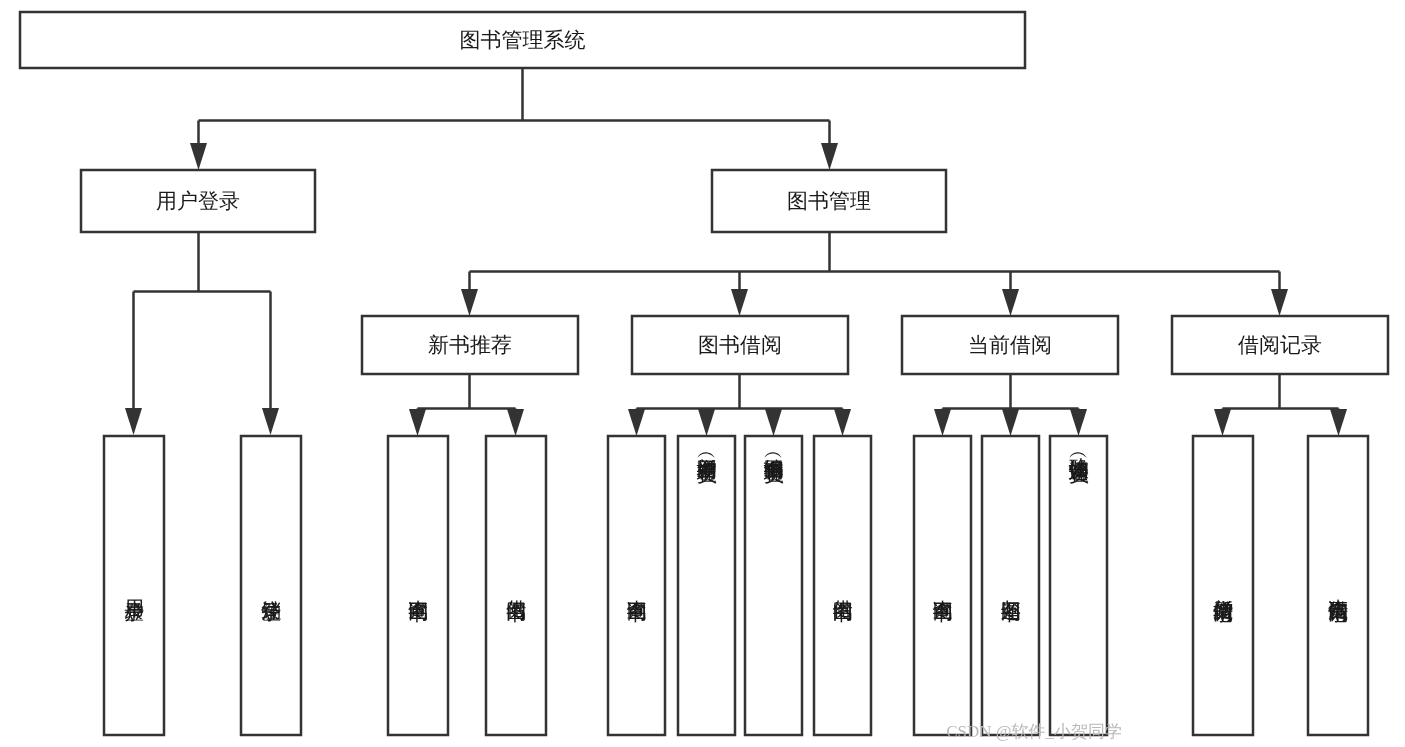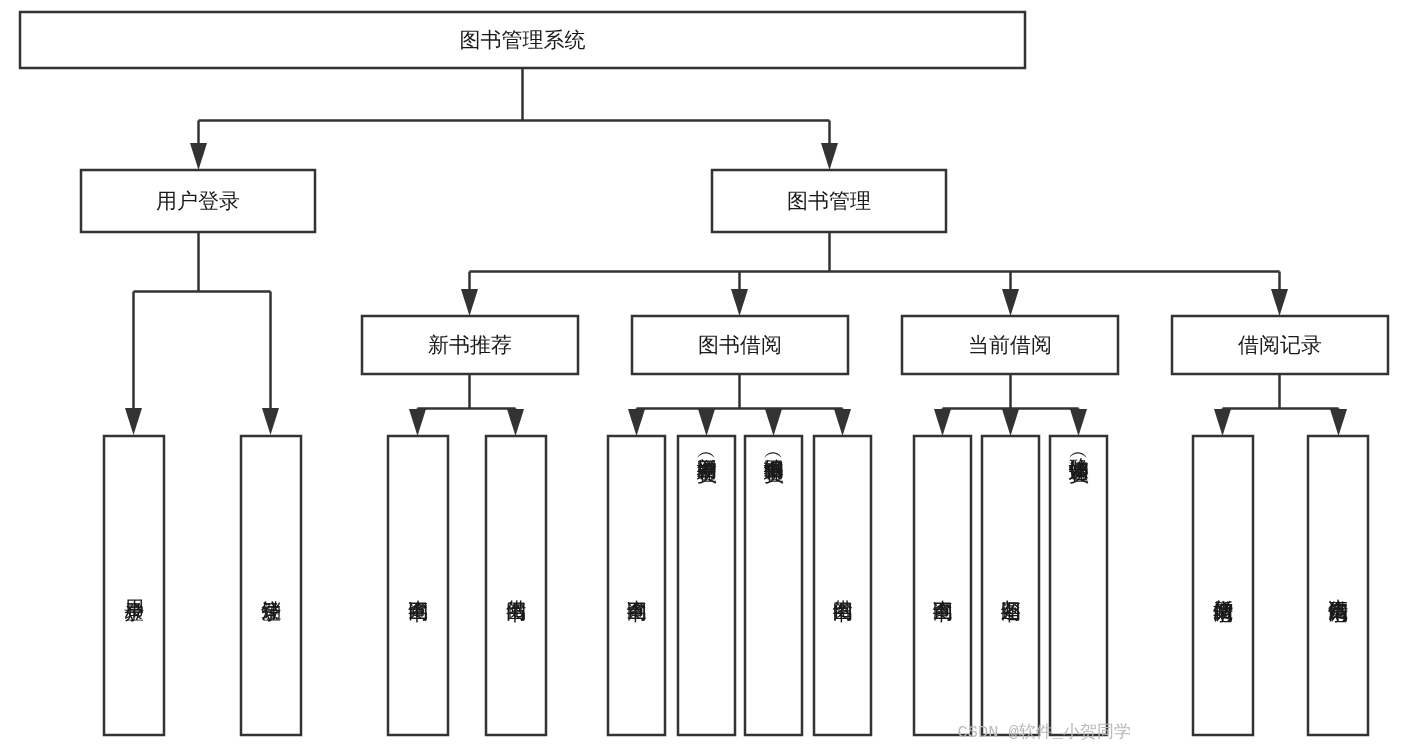--- a/index.html
+++ b/index.html
@@ -62,23 +62,23 @@
     font-family: "Liberation Sans", "DejaVu Sans", sans-serif;
     font-size: 20px;
     line-height: 1.08;
     color: #1a1a1a;
     letter-spacing: 1px;
     white-space: nowrap;
     text-align: center;
   }
   #watermark {
     position: absolute;
-    right: 12px;
+    right: 21px;
     bottom: 4px;
-    font-family: Liberation Mono, monospace;
+    font-family: Liberation Serif, serif;
     font-size: 17px;
     color: #b9b9b9;
     white-space: nowrap;
     user-select: none;
     text-align: center;
   }
 </style>
 </head>
 <body>
 

